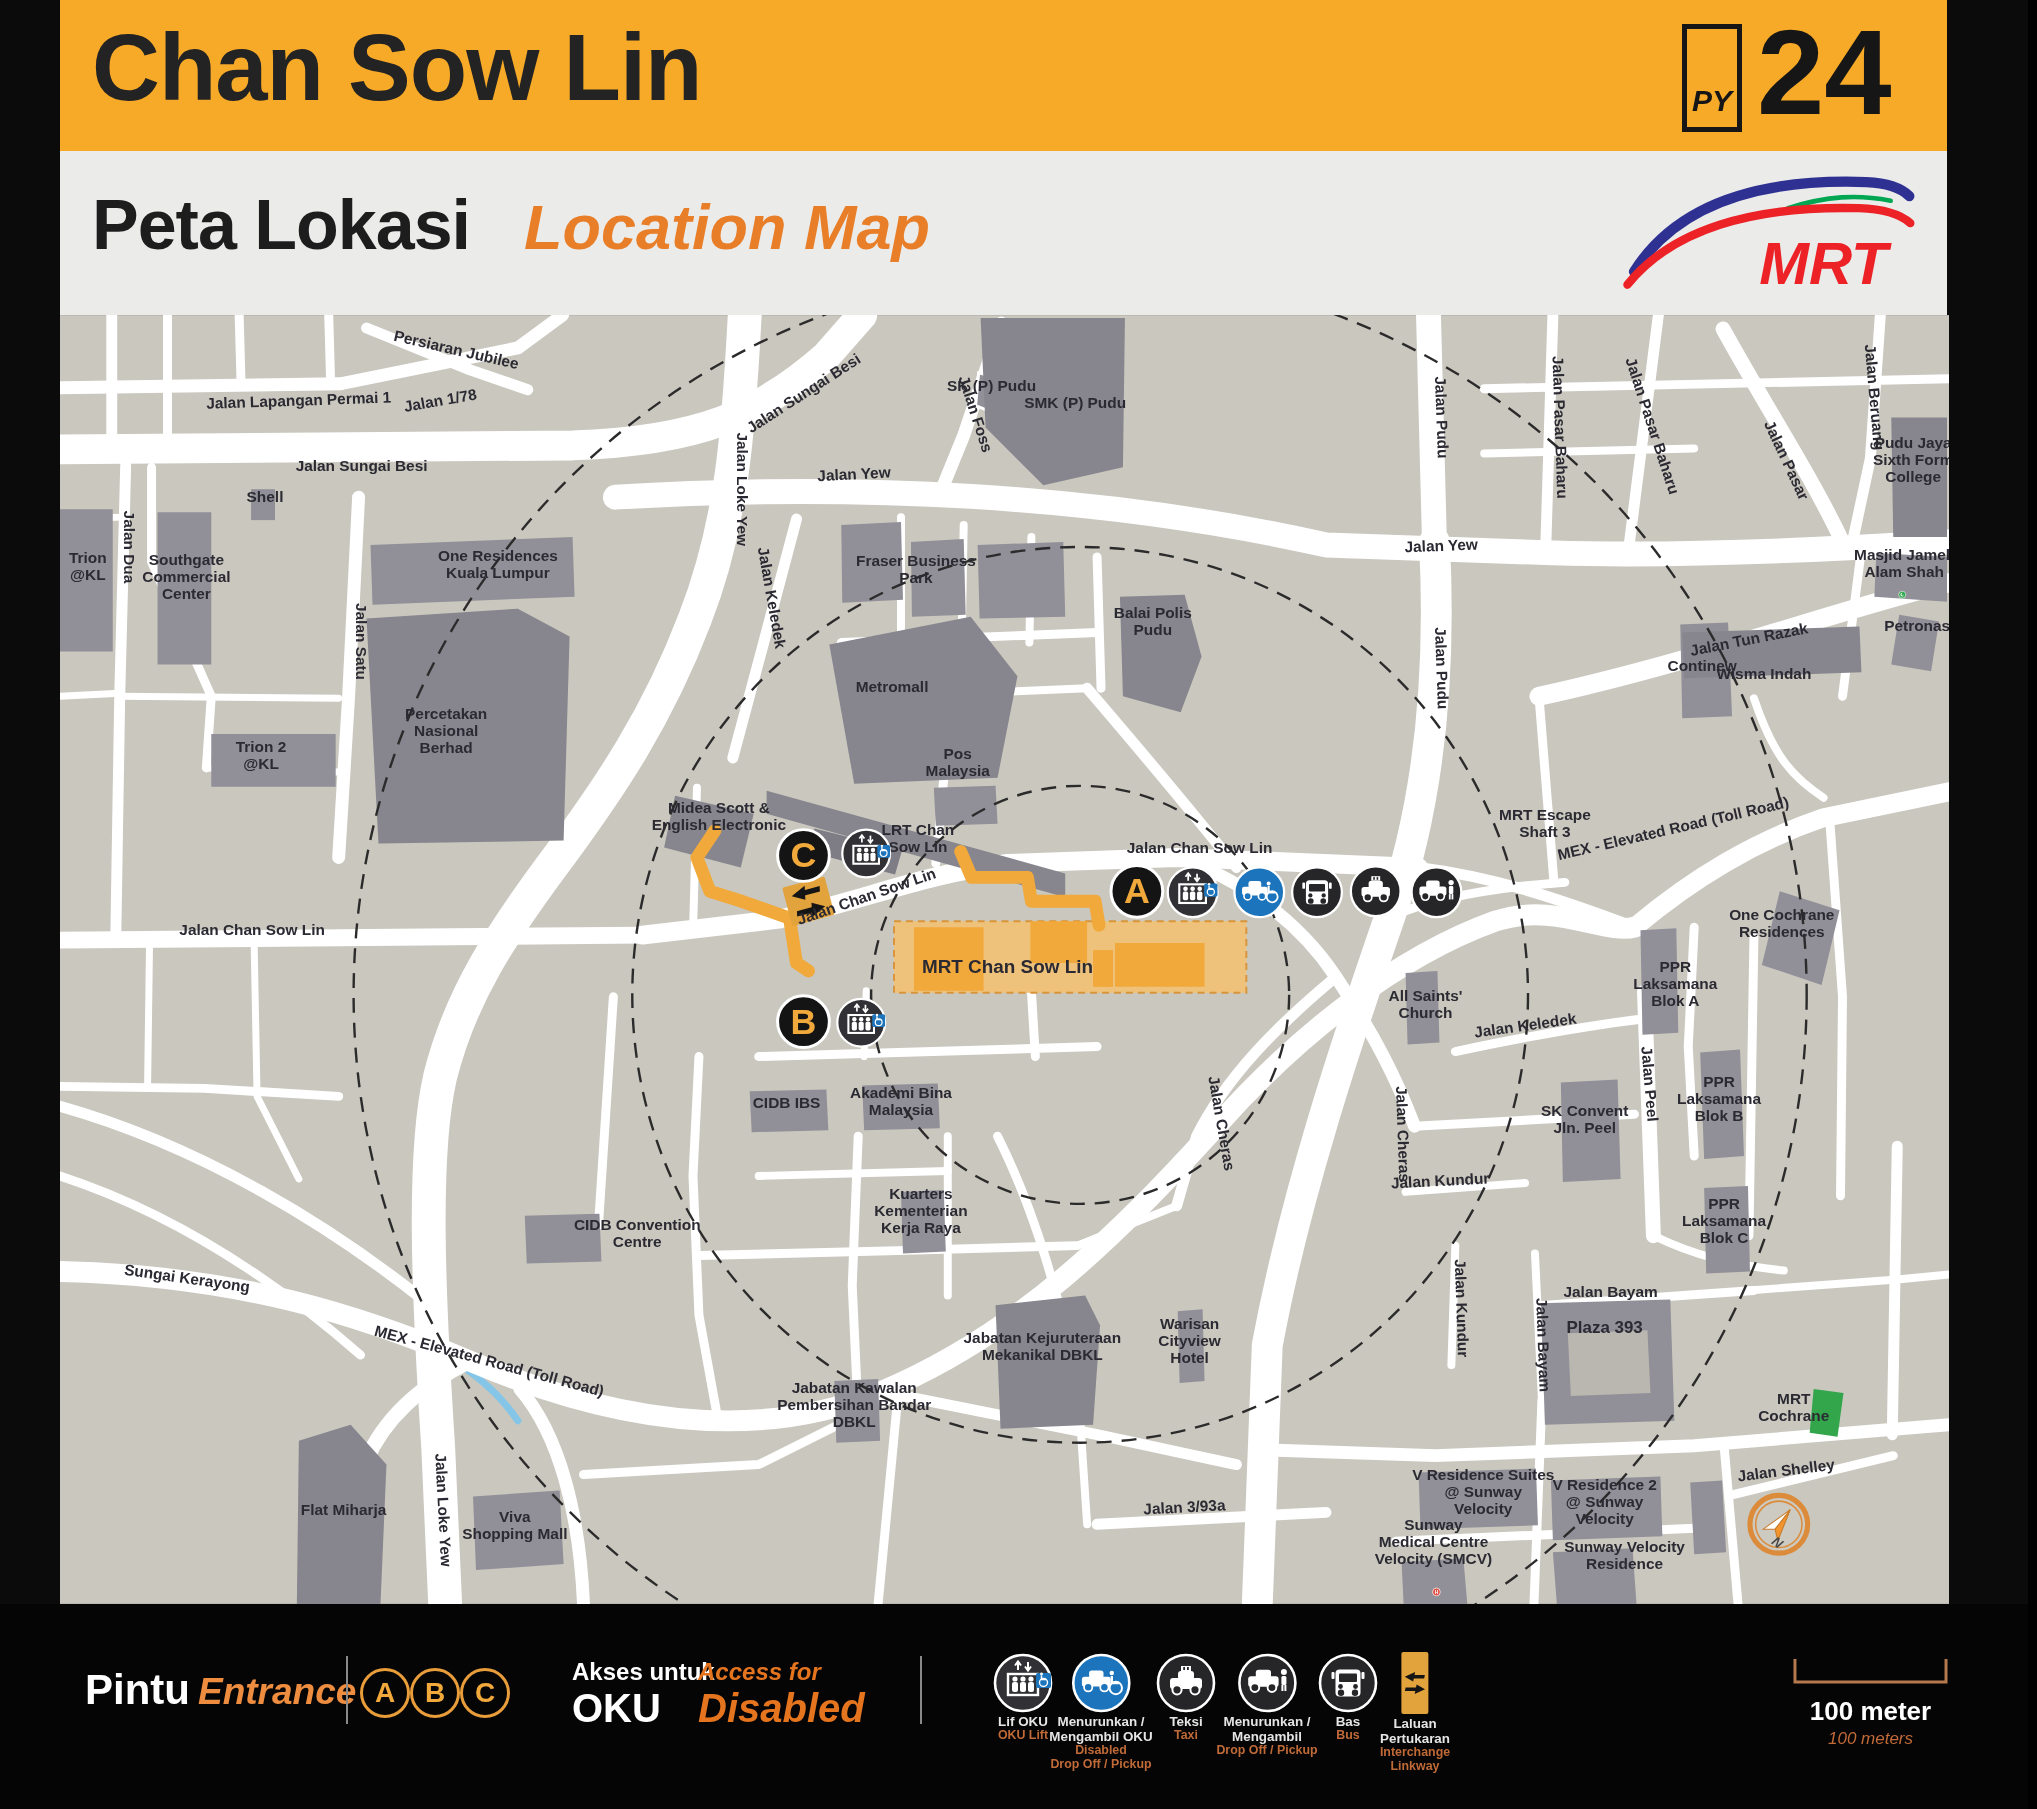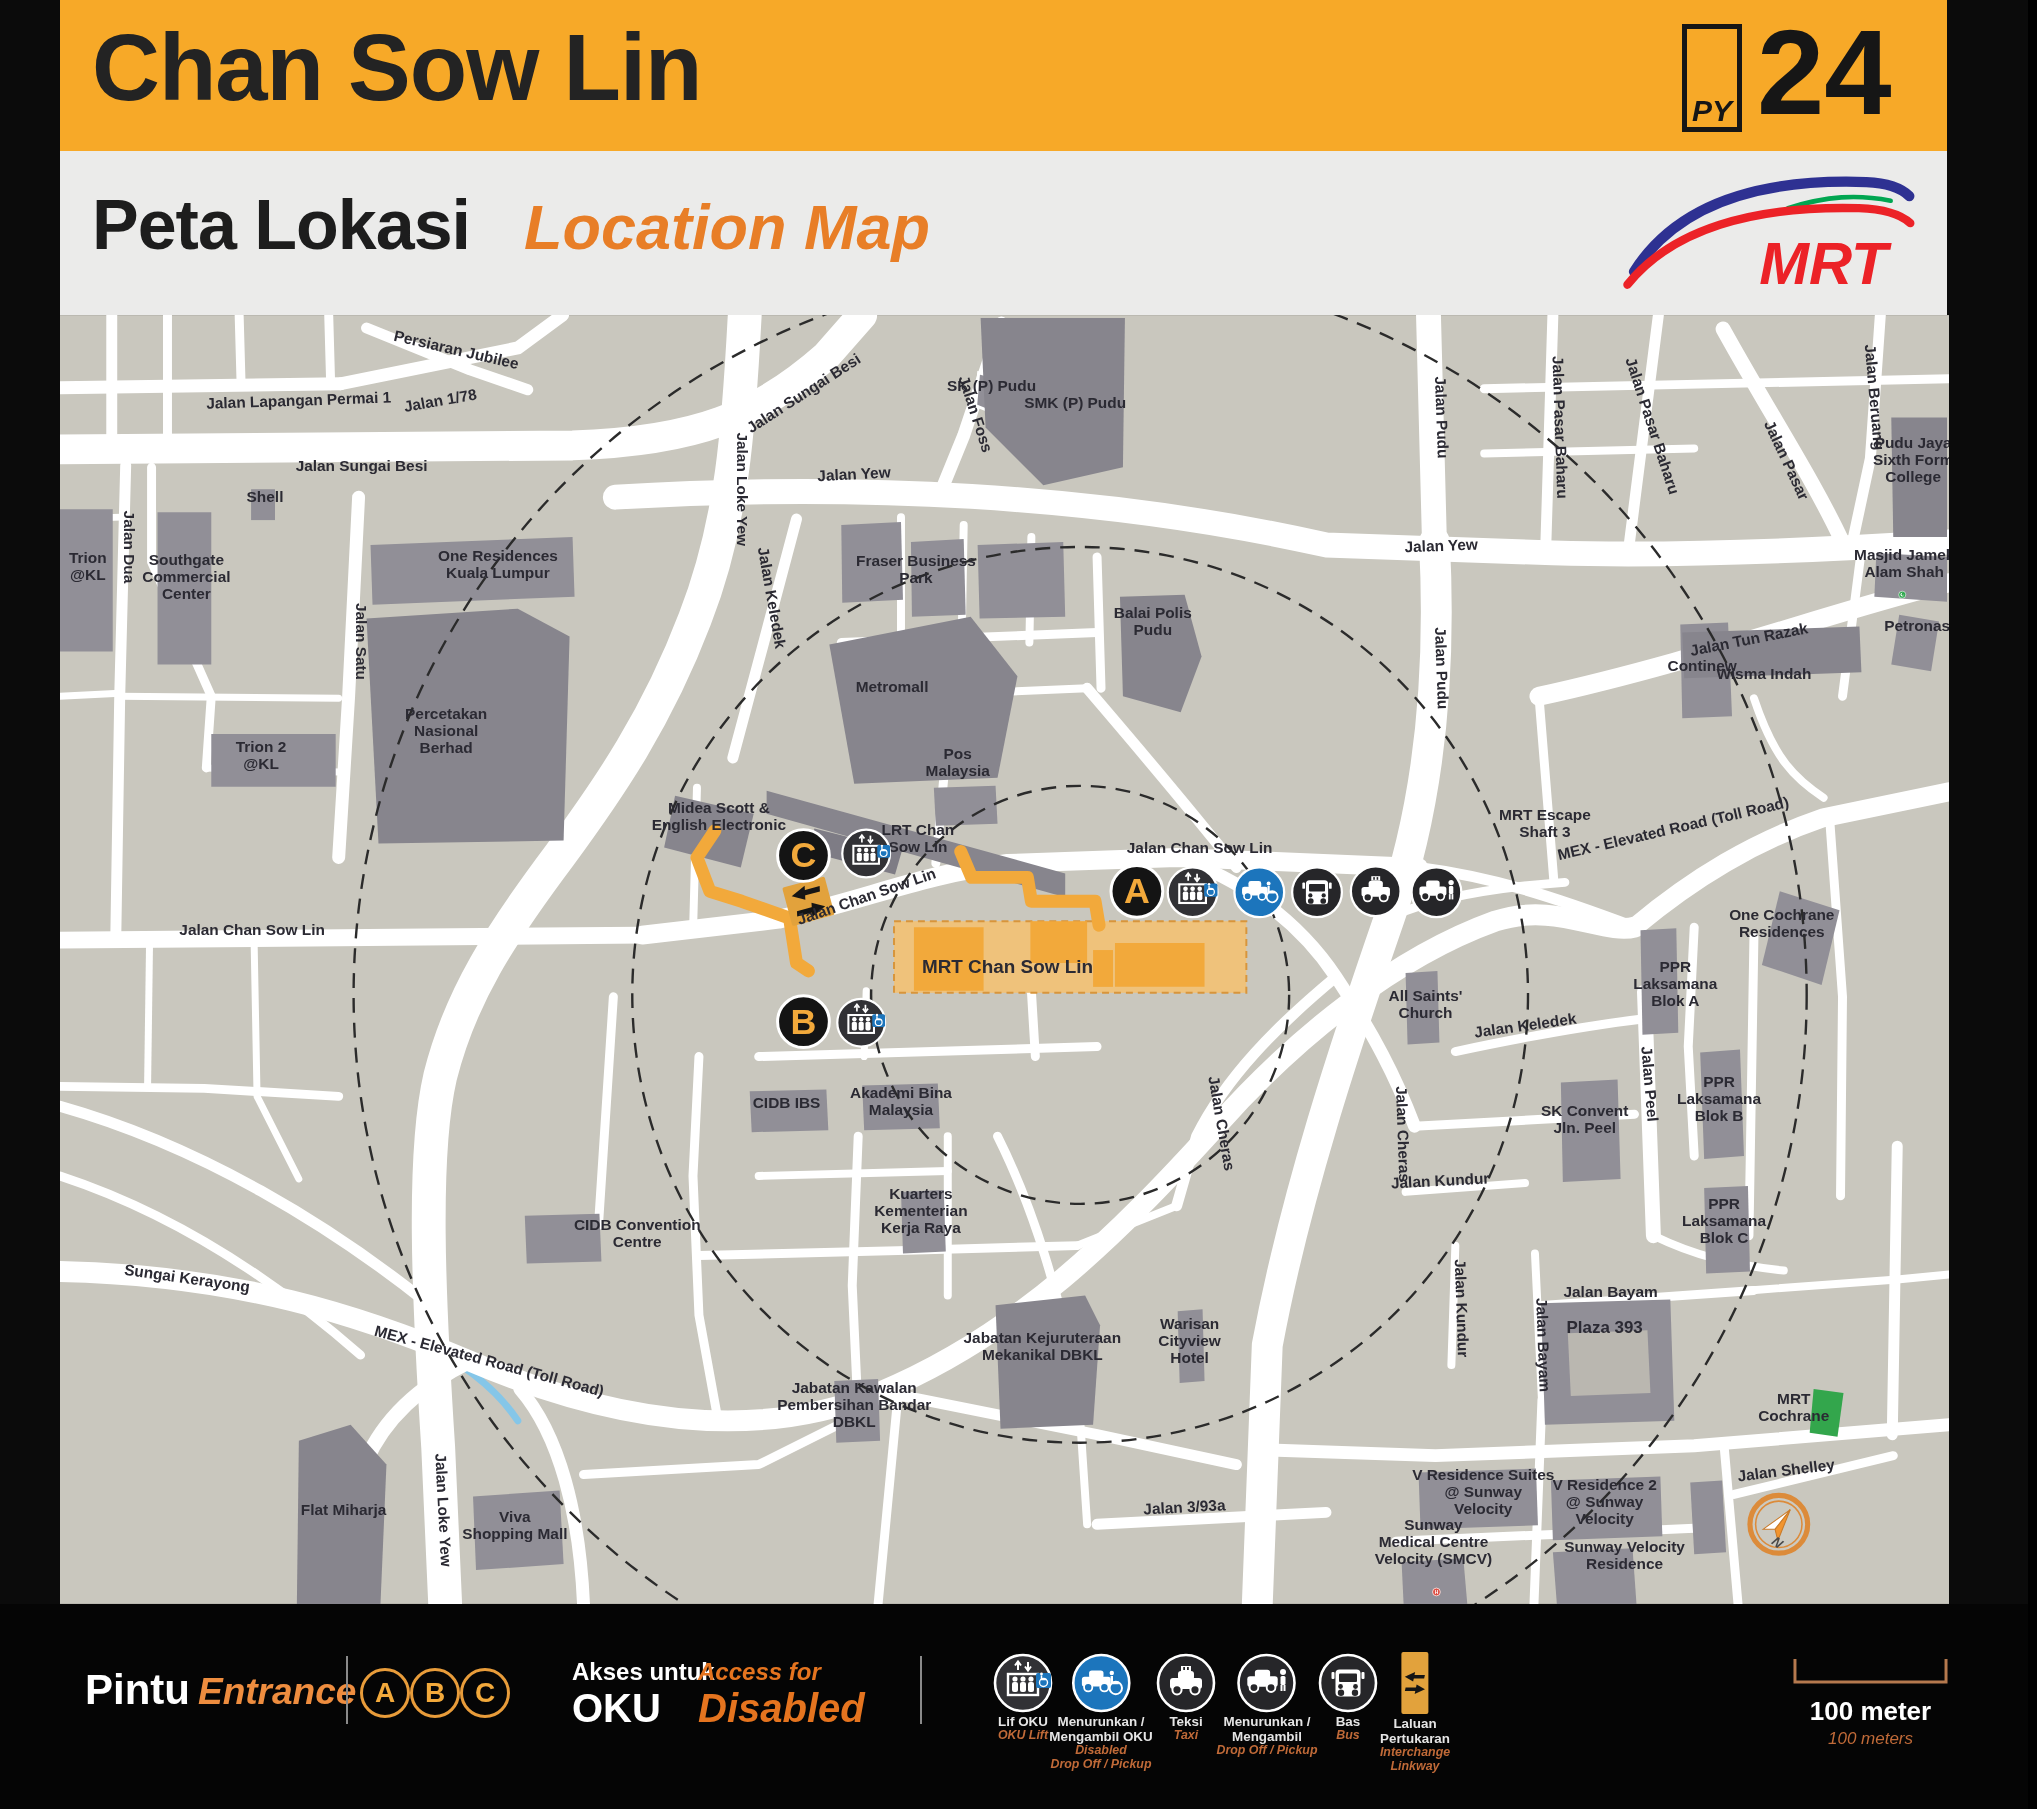--- a/index.html
+++ b/index.html
@@ -2,21 +2,21 @@
 <html><head>
 <meta charset="utf-8">
 <style>
   html,body{margin:0;padding:0;background:#000;}
   #page{position:relative;width:2028px;height:1810px;background:#0b0b0b;overflow:hidden;
         font-family:"Liberation Sans",sans-serif;}
   .band-orange{position:absolute;left:60px;top:0;width:1887px;height:151px;background:#F7A928;}
   .station-title{position:absolute;left:32px;top:14px;font-size:94px;font-weight:800;color:#232323;letter-spacing:-1px;}
   .py-box{position:absolute;left:1622px;top:24px;width:50px;height:98px;border:5px solid #161616;
           display:flex;align-items:flex-end;justify-content:center;}
-  .py-box span{font-size:30px;font-weight:800;font-style:italic;color:#161616;line-height:1;padding-bottom:1px;}
+  .py-box span{font-size:30px;font-weight:800;font-style:italic;color:#161616;line-height:1;padding-bottom:11px;}
   .station-num{position:absolute;left:1697px;top:2px;font-size:121px;font-weight:800;color:#161616;}
   .band-gray{position:absolute;left:60px;top:151px;width:1887px;height:164px;background:#EBEBEA;}
   .sub-row{position:absolute;left:32px;top:34px;display:flex;align-items:baseline;gap:54px;}
   .sub-ms{font-size:70px;font-weight:800;color:#1d1d1d;letter-spacing:-1px;}
   .sub-en{font-size:63px;font-weight:700;font-style:italic;color:#E87E27;}
   #mrt-logo{position:absolute;left:1560px;top:6px;width:308px;height:149px;}
   #map-svg{position:absolute;left:60px;top:315px;width:1889px;height:1289px;display:block;}
   #map-svg text{font-family:"Liberation Sans",sans-serif;}
   #footer{position:absolute;left:0;top:1604px;width:2038px;height:206px;background:#050505;color:#fff;}
   .pintu-row{position:absolute;left:85px;top:62px;display:flex;align-items:baseline;gap:8px;}
@@ -25,21 +25,21 @@
   .fsep{position:absolute;top:52px;width:2px;height:68px;background:#8a8a8a;}
   .ent-circle{position:absolute;top:64px;width:44px;height:44px;border:3px solid #E89C3A;border-radius:50%;
               display:flex;align-items:center;justify-content:center;font-size:28px;font-weight:800;color:#F2A93B;}
   .access{position:absolute;top:54px;display:flex;flex-direction:column;}
   .acc-small{font-size:24px;font-weight:700;line-height:1.15;}
   .acc-big{font-size:40px;font-weight:800;line-height:1.1;}
   .orange-it{color:#E5741F;font-style:italic;}
   .legend-item{position:absolute;transform:translateX(-50%);text-align:center;}
   .legend-item svg{display:block;margin:0 auto;}
   .lg-ms{font-size:13.4px;font-weight:700;color:#e5e5e5;line-height:1.12;}
-  .lg-en{font-size:12.4px;font-style:italic;font-weight:600;color:#C06A38;line-height:1.12;}
+  .lg-en{font-size:12.4px;font-weight:600;color:#C06A38;line-height:1.12;}
   .scale-wrap{position:absolute;left:1791px;top:52px;width:159px;text-align:center;}
   .scale-ms{font-size:26px;font-weight:800;color:#fff;margin-top:6px;}
   .scale-en{font-size:17px;font-style:italic;color:#C06A38;margin-top:2px;}
 </style>
 </head>
 <body>
 
 <div id="page">
 
   <div class="band-orange">

